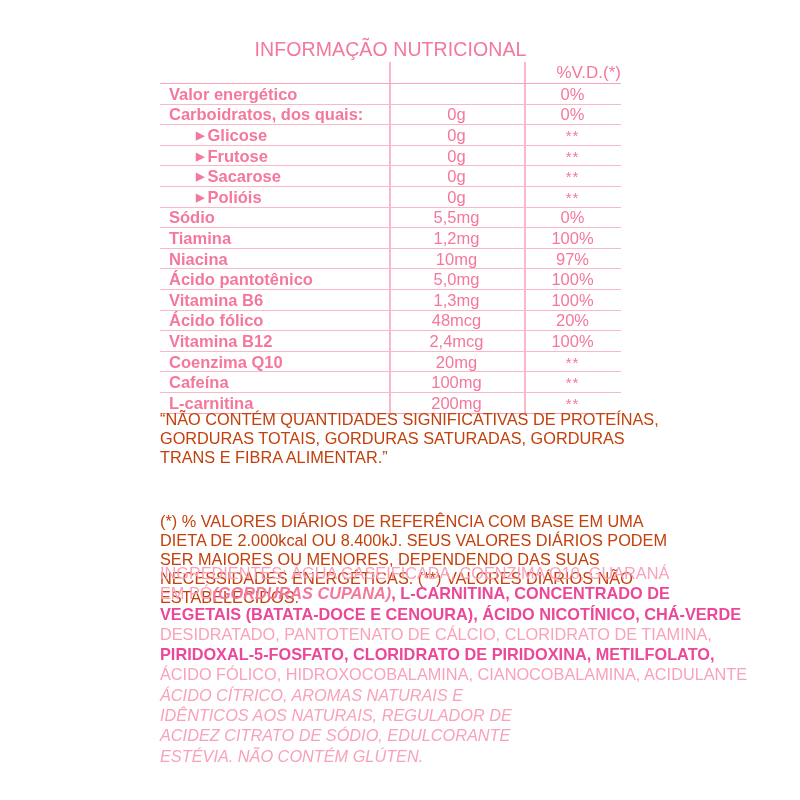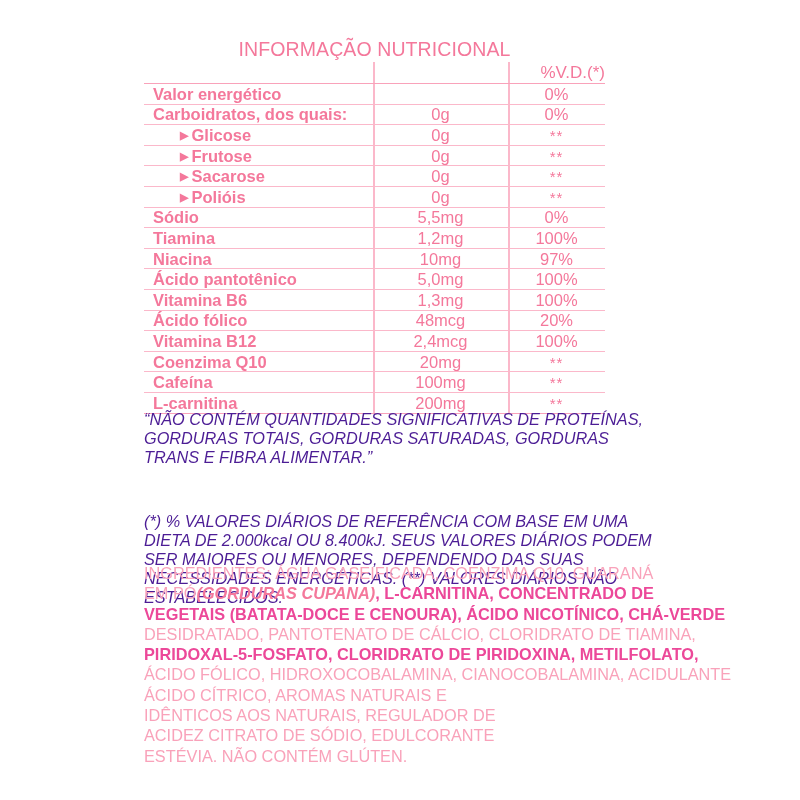--- a/index.html
+++ b/index.html
@@ -12,21 +12,21 @@
 
   body {
     font-family: "Liberation Sans", sans-serif;
     color: #f4789b;
     position: relative;
     overflow: hidden;
   }
 
   .label-root {
     position: absolute;
-    left: 0; top: 0;
+    left: 16px; top: 0;
     width: 670px; height: 800px;
   }
 
   
   .title {
     position: absolute;
     left: 144px;
     top: 38px;
     width: 461px;
     text-align: center;
@@ -141,22 +141,21 @@
     white-space: nowrap;
   }
 
   
   .note-block {
     position: absolute;
     left: 144px;
     font-size: 16.3px;
     line-height: 19px;
     width: 530px;
-    color: #4c1d95;
-    font-style: italic;
+    color: #c2410c;
   }
   #note-noncontains { top: 410px; width: 524px; }
   #note-dv { top: 480px; width: 527px; margin-top: 32px; }
 
   .ingredients {
     position: absolute;
     left: 144px;
     top: 563px;
     width: 508px;
     font-size: 16.3px;
@@ -166,21 +165,21 @@
   .ingredients .b {
     font-weight: bold;
     color: #ec4899;
   }
   .ingredients .bi {
     font-weight: bold;
     font-style: italic;
     color: #f4789b;
   }
   .ing-line { white-space: nowrap; }
-  .ing-narrow { width: 360px; }
+  .ing-narrow { width: 360px; font-style: italic; }
 </style>
 </head>
 <body>
 
 <div class="label-root">
 
   <div class="title">INFORMAÇÃO NUTRICIONAL</div>
 
   <div class="nutri-table">
 

